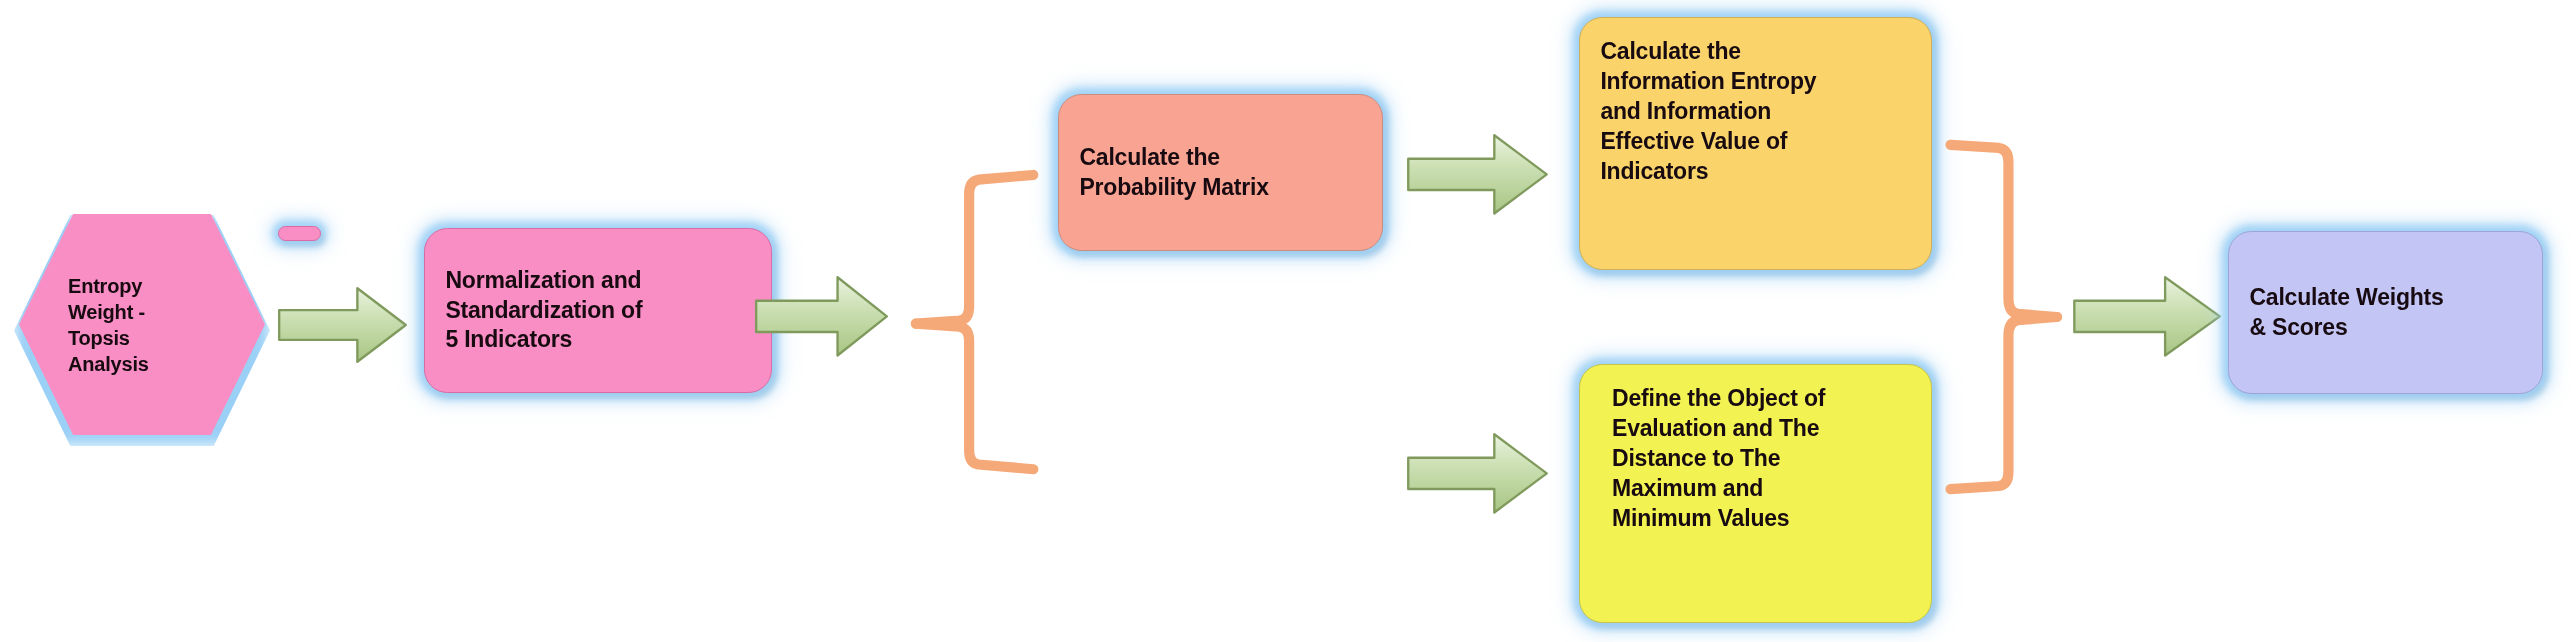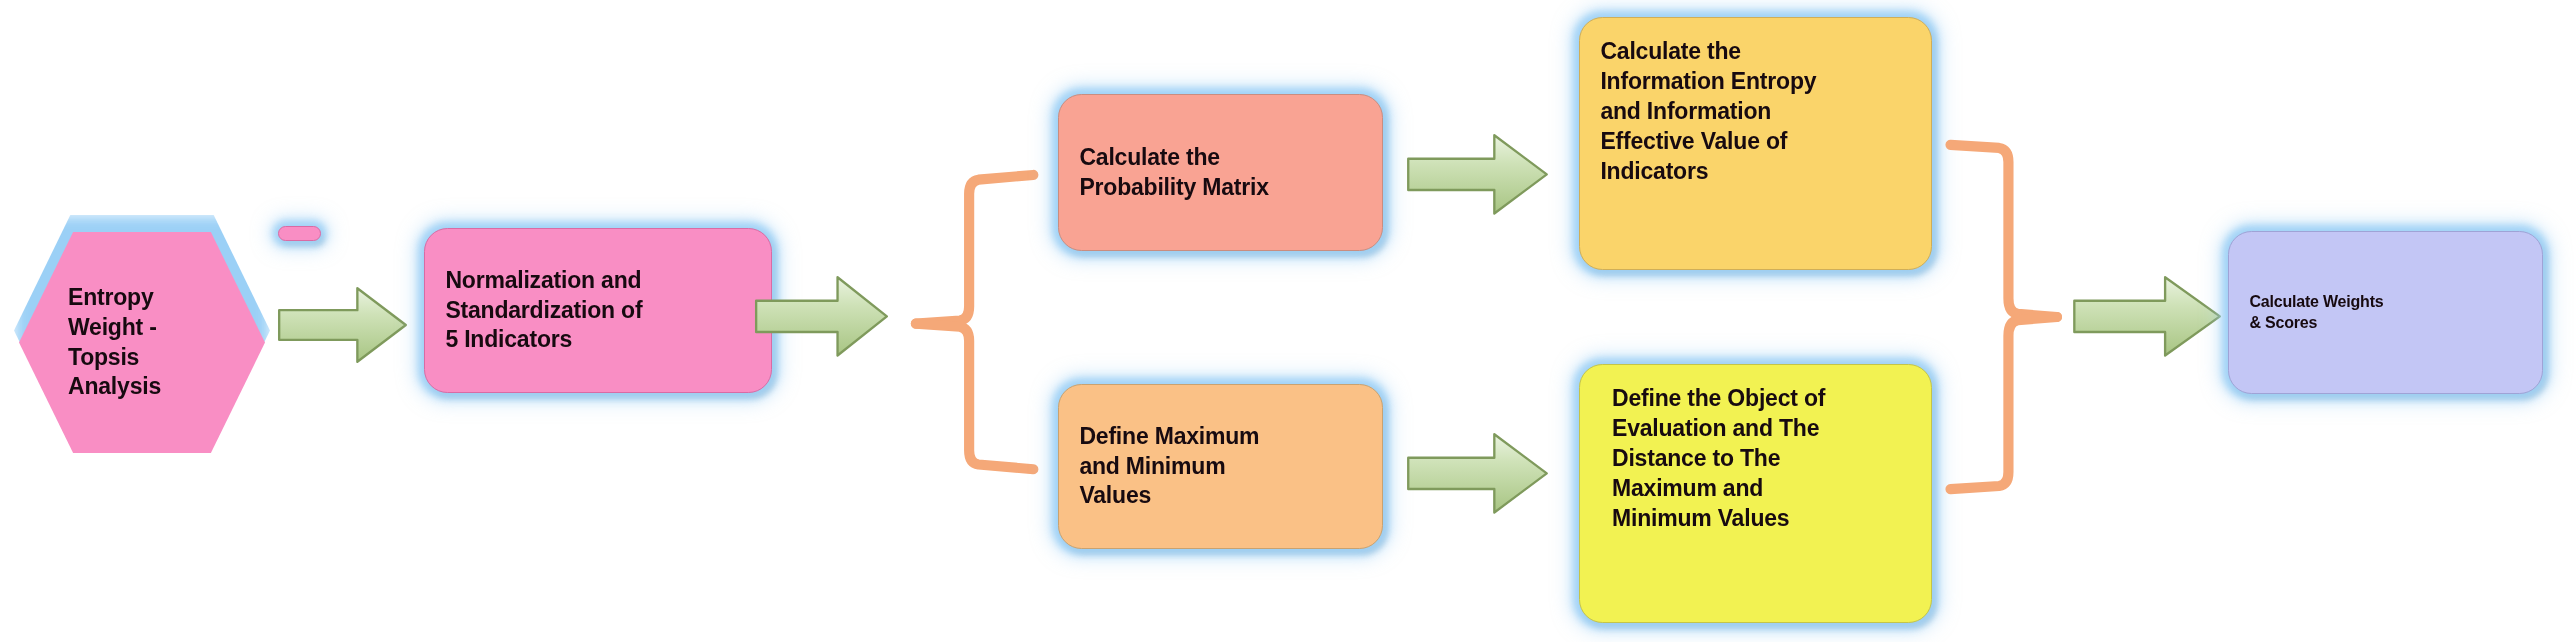--- a/index.html
+++ b/index.html
@@ -82,21 +82,21 @@
   
   .bracket { position: absolute; }
   .bracket svg { display: block; overflow: visible; }
 </style>
 </head>
 <body>
 
 <div id="canvas">
 
   <div class="hex-glow" style="left:14px; top:215px; width:256px; height:231px;"></div>
-  <div class="hex" id="node-start" style="left:19px; top:232px; width:246px; height:221px; font-size:23px;">
+  <div class="hex" id="node-start" style="left:19px; top:214px; width:246px; height:221px; font-size:20px;">
     <span class="label">Entropy
 Weight -
 Topsis
 Analysis</span>
   </div>
 
   <div class="arrow" style="left:276px; top:282px;">
     <svg width="133" height="86" viewBox="0 0 170 110">
       <defs>
         <linearGradient id="ag1" x1="0" y1="0" x2="0" y2="1">
@@ -158,25 +158,20 @@
   </div>
 
   <div class="node fill-gold" style="left:1579px; top:17.3px; width:353px; height:253px; font-size:23px; border-radius:23.5px; align-items:flex-start; padding-top:19px;">
     <span class="label">Calculate the
 Information Entropy
 and Information
 Effective Value of
 Indicators</span>
   </div>
 
-  <div class="node fill-orange" style="left:1058px; top:384px; width:325px; height:165px; font-size:23px; border-radius:23.5px;">
-    <span class="label">Define Maximum
-and Minimum
-Values</span>
-  </div>
 
   <div class="arrow" style="left:1405px; top:428px;">
     <svg width="145" height="90" viewBox="0 0 185 115">
       <defs>
         <linearGradient id="ag4" x1="0" y1="0" x2="0" y2="1">
           <stop offset="0%" stop-color="#eaf3e0"></stop>
           <stop offset="35%" stop-color="#cfe2b8"></stop>
           <stop offset="100%" stop-color="#a8c583"></stop>
         </linearGradient>
       </defs>
@@ -207,19 +202,19 @@
         <linearGradient id="ag5" x1="0" y1="0" x2="0" y2="1">
           <stop offset="0%" stop-color="#eaf3e0"></stop>
           <stop offset="35%" stop-color="#cfe2b8"></stop>
           <stop offset="100%" stop-color="#a8c583"></stop>
         </linearGradient>
       </defs>
       <path d="M4,38 L120,38 L120,8 L190,58 L120,108 L120,78 L4,78 Z" fill="url(#ag5)" stroke="#7f9a5c" stroke-width="3" stroke-linejoin="round"></path>
     </svg>
   </div>
 
-  <div class="node fill-blue" style="left:2228px; top:231px; width:315px; height:163px; font-size:16px; border-radius:23.5px;">
+  <div class="node fill-blue" style="left:2228px; top:231px; width:315px; height:163px; font-size:23px; border-radius:23.5px;">
     <span class="label">Calculate Weights
 &amp; Scores</span>
   </div>
 
 </div>
 
 
 </body></html>

